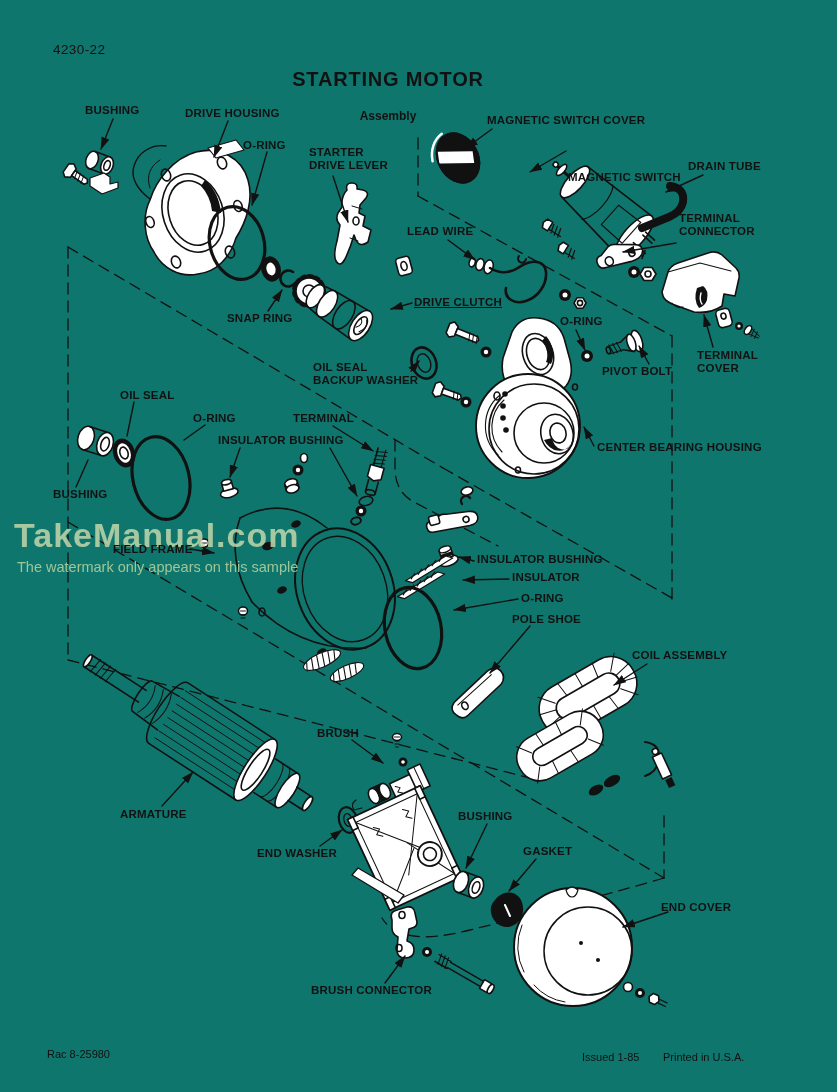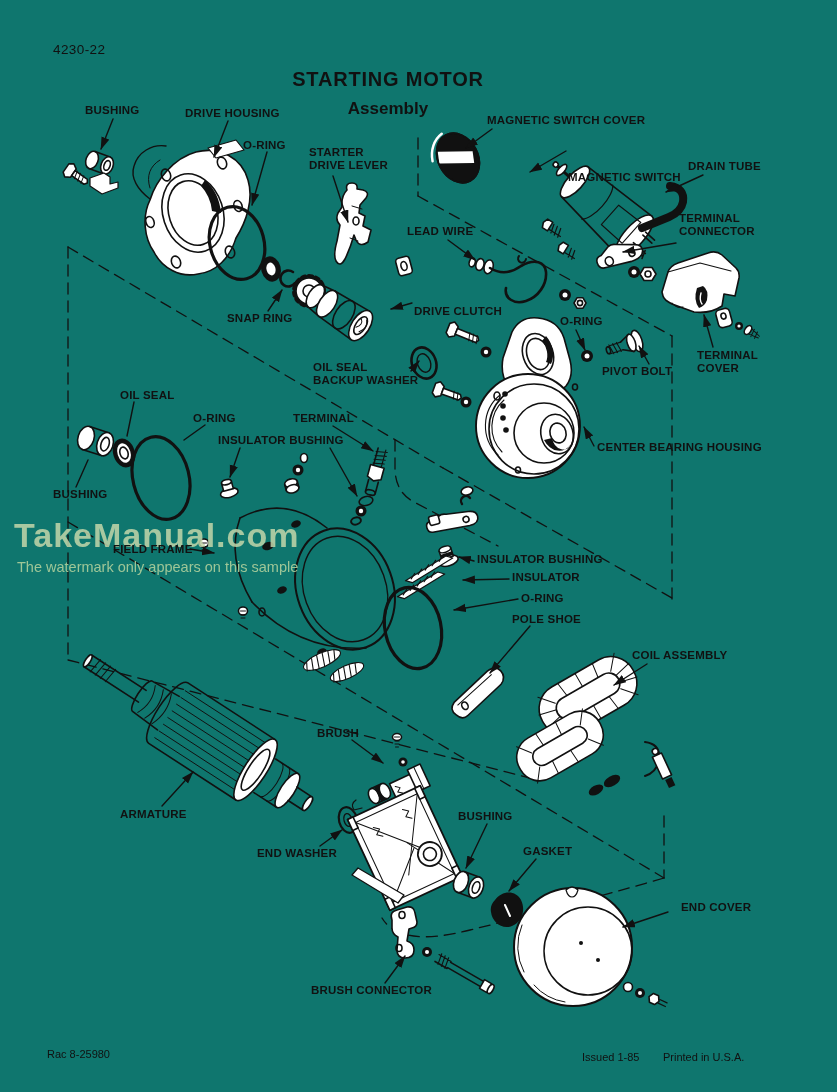--- a/index.html
+++ b/index.html
@@ -4,21 +4,21 @@
 <style>
   html,body{margin:0;padding:0;background:#e8e8e8;}
   .page{position:relative;width:837px;height:1092px;background:#0f766e;overflow:hidden;
         font-family:"Liberation Sans",sans-serif;}
   svg{position:absolute;left:0;top:0;}
   .lbl{position:absolute;font-weight:bold;font-size:11.5px;line-height:12.5px;
        letter-spacing:.2px;color:#111;white-space:pre-line;}
   .doc-code{position:absolute;left:53px;top:42px;font-size:13.5px;color:#111;letter-spacing:.4px;}
   .title-block{position:absolute;left:238px;top:68px;width:300px;text-align:center;color:#111;}
   .title-main{font-size:20px;font-weight:bold;letter-spacing:.8px;}
-  .title-sub{font-size:17px;font-weight:bold;margin-top:8px;}
+  .title-sub{font-size:12px;font-weight:bold;margin-top:18px;}
   .footer-item{position:absolute;font-size:11px;color:#111;}
   .f-ref{left:47px;top:1048px;text-align:right;}
   .f-issued{left:582px;top:1051px;}
   .f-printed{left:663px;top:1051px;}
   .wm1{position:absolute;left:14px;top:516px;font-size:34px;letter-spacing:1px;
        color:#c3d7ab;font-weight:bold;opacity:.85;}
   .wm2{position:absolute;left:17px;top:559px;font-size:14.5px;color:#aecf9c;opacity:.9;}
 </style>
 </head>
 <body>
@@ -595,21 +595,21 @@
   <div class="lbl" style="left:243px;top:139px;">O-RING</div>
   <div class="lbl" style="left:309px;top:146px;">STARTER
 DRIVE LEVER</div>
   <div class="lbl" style="left:487px;top:114px;">MAGNETIC SWITCH COVER</div>
   <div class="lbl" style="left:568px;top:137px;margin-top:34px;">MAGNETIC SWITCH</div>
   <div class="lbl" style="left:688px;top:160px;">DRAIN TUBE</div>
   <div class="lbl" style="left:679px;top:212px;">TERMINAL
 CONNECTOR</div>
   <div class="lbl" style="left:407px;top:225px;">LEAD WIRE</div>
   <div class="lbl" style="left:227px;top:312px;">SNAP RING</div>
-  <div class="lbl" style="left:414px;top:305px;">DRIVE CLUTCH</div>
+  <div class="lbl" style="left:414px;top:296px;text-decoration:underline;">DRIVE CLUTCH</div>
   <div class="lbl" style="left:560px;top:315px;">O-RING</div>
   <div class="lbl" style="left:602px;top:365px;">PIVOT BOLT</div>
   <div class="lbl" style="left:697px;top:349px;">TERMINAL
 COVER</div>
   <div class="lbl" style="left:313px;top:361px;">OIL SEAL
 BACKUP WASHER</div>
   <div class="lbl" style="left:597px;top:441px;">CENTER BEARING HOUSING</div>
   <div class="lbl" style="left:120px;top:389px;">OIL SEAL</div>
   <div class="lbl" style="left:193px;top:412px;">O-RING</div>
   <div class="lbl" style="left:293px;top:412px;">TERMINAL</div>
@@ -619,20 +619,20 @@
   <div class="lbl" style="left:477px;top:553px;">INSULATOR BUSHING</div>
   <div class="lbl" style="left:512px;top:571px;text-align:center;">INSULATOR</div>
   <div class="lbl" style="left:521px;top:592px;">O-RING</div>
   <div class="lbl" style="left:512px;top:613px;">POLE SHOE</div>
   <div class="lbl" style="left:632px;top:649px;">COIL ASSEMBLY</div>
   <div class="lbl" style="left:317px;top:727px;text-align:right;">BRUSH</div>
   <div class="lbl" style="left:120px;top:808px;">ARMATURE</div>
   <div class="lbl" style="left:257px;top:847px;">END WASHER</div>
   <div class="lbl" style="left:458px;top:810px;">BUSHING</div>
   <div class="lbl" style="left:523px;top:845px;">GASKET</div>
-  <div class="lbl" style="left:661px;top:901px;margin-left:20px;">END COVER</div>
+  <div class="lbl" style="left:661px;top:901px;">END COVER</div>
   <div class="lbl" style="left:311px;top:984px;">BRUSH CONNECTOR</div>
 
   <div class="footer-item f-ref">Rac 8-25980</div>
   <div class="footer-item f-issued">Issued 1-85</div>
   <div class="footer-item f-printed">Printed in U.S.A.</div>
 
 </div>
 
 </body></html>

